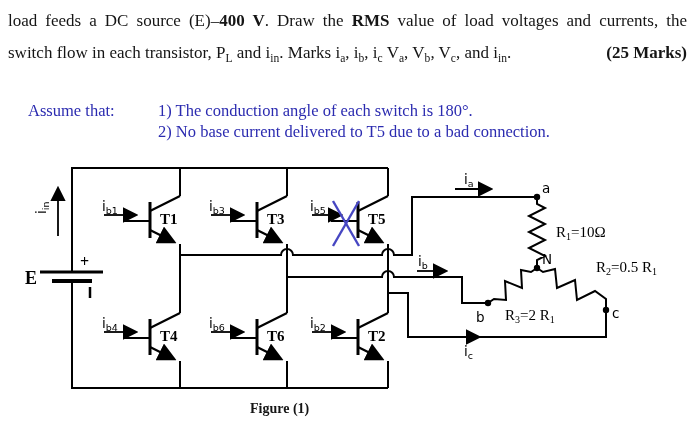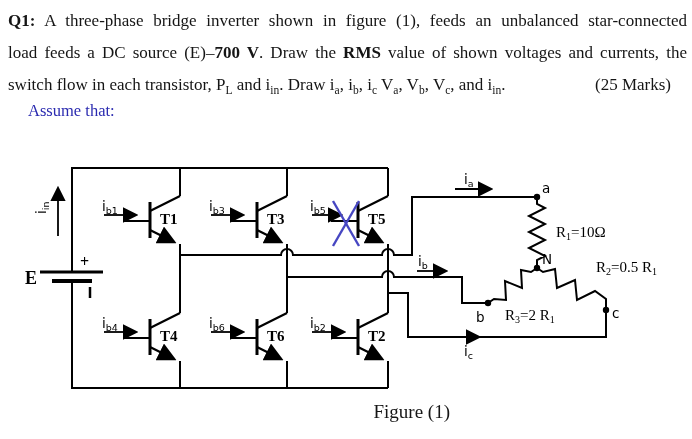--- a/index.html
+++ b/index.html
@@ -11,52 +11,55 @@
     font-family:"Liberation Serif", serif;color:var(--ink);overflow:hidden;
   }
   .qblock{position:absolute;left:8px;right:5px;top:5px;}
   .qline{
     font-size:17px;line-height:32px;text-align:justify;text-align-last:justify;
     white-space:nowrap;
   }
   .qline.last{text-align:left;text-align-last:left;position:relative;}
   .qline .b{font-weight:bold;}
   .qline sub{font-size:68%;line-height:0;}
-  .qline .marks{position:absolute;right:16px;font-weight:normal;}
+  .qline .marks{position:absolute;right:0;font-weight:bold;}
   .assume{
     position:absolute;left:28px;top:101px;color:var(--blue);
     font-size:16.5px;line-height:20.5px;display:flex;gap:28px;
   }
   .assume .alabel{width:102px;flex:0 0 102px;}
   .assume .aitems{}
   .caption{
-    position:absolute;left:250px;top:401px;width:200px;text-align:right;
-    font-weight:normal;font-size:19px;
+    position:absolute;left:250px;top:401px;width:200px;text-align:left;
+    font-weight:bold;font-size:14px;
   }
   svg text{fill:#000;}
   .ilbl{font-family:"DejaVu Sans", sans-serif;font-size:13.5px;}
   .ilbl .sub{font-size:9.5px;}
   .tlbl{font-family:"Liberation Serif", serif;font-weight:bold;font-size:15px;}
   .rlbl{font-family:"Liberation Serif", serif;font-size:15px;}
   .rlbl .sub{font-size:10px;}
   .nlbl{font-family:"DejaVu Sans", sans-serif;font-size:13.5px;}
   .elbl{font-family:"Liberation Serif", serif;font-weight:bold;font-size:18px;}
   .blbl{font-family:"Liberation Serif", serif;font-weight:bold;font-size:16px;}
 </style>
 </head>
 <body>
 
 <div class="qblock">
-  <div class="qline"><span class="b">Q1:</span><span> A three-phase bridge inverter shown in figure (1), feeds an unbalanced star-connected</span></div>
-  <div class="qline"><span>load feeds a DC source (E)–</span><span class="b">700 V</span><span>. Draw the </span><span class="b">RMS</span><span> value of shown voltages and currents, the</span></div>
-  <div class="qline last"><span>switch flow in each transistor, P</span><sub>L</sub><span>  and i</span><sub>in</sub><span>. Draw i</span><sub>a</sub><span>, i</span><sub>b</sub><span>, i</span><sub>c</sub><span> V</span><sub>a</sub><span>, V</span><sub>b</sub><span>, V</span><sub>c</sub><span>, and i</span><sub>in</sub><span>.</span><span class="b marks">(25 Marks)</span></div>
+  <div class="qline"><span>load feeds a DC source (E)–</span><span class="b">400 V</span><span>. Draw the </span><span class="b">RMS</span><span> value of load voltages and currents, the</span></div>
+  <div class="qline last"><span>switch flow in each transistor, P</span><sub>L</sub><span>  and i</span><sub>in</sub><span>. Marks i</span><sub>a</sub><span>, i</span><sub>b</sub><span>, i</span><sub>c</sub><span> V</span><sub>a</sub><span>, V</span><sub>b</sub><span>, V</span><sub>c</sub><span>, and i</span><sub>in</sub><span>.</span><span class="b marks">(25 Marks)</span></div>
 </div>
 
 <div class="assume">
   <div class="alabel">Assume that:</div>
+  <div class="aitems">
+    <div>1) The conduction angle of each switch is 180°.</div>
+    <div>2) No base current delivered to T5 due to a bad connection.</div>
+  </div>
 </div>
 
 <svg width="692" height="439" viewBox="0 0 692 439" style="position:absolute;left:0;top:0;" xmlns="http://www.w3.org/2000/svg">
   <defs>
     <marker id="arr" viewBox="0 0 10 10" refX="8.5" refY="5" markerWidth="8.5" markerHeight="8.5" orient="auto-start-reverse">
       <path d="M0,0 L10,5 L0,10 z" fill="#000"></path>
     </marker>
   </defs>
 
   <g stroke="var(--wire)" stroke-width="2" fill="none">

